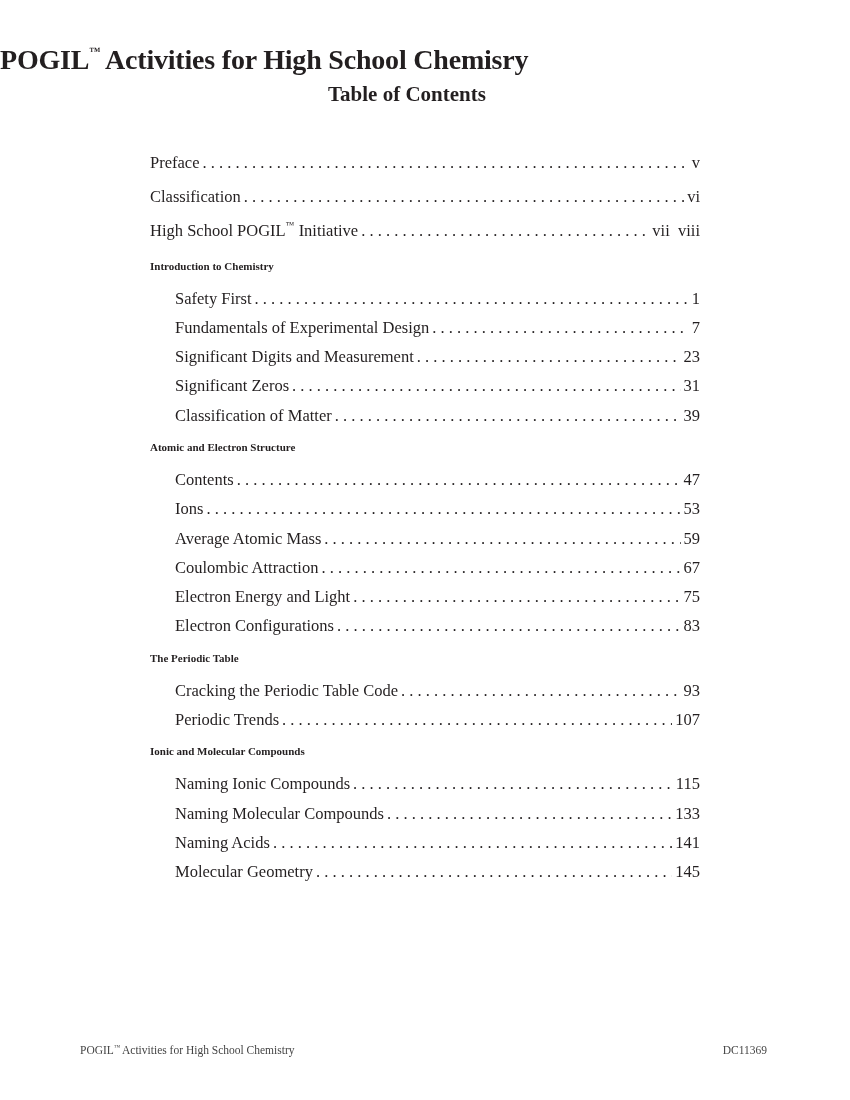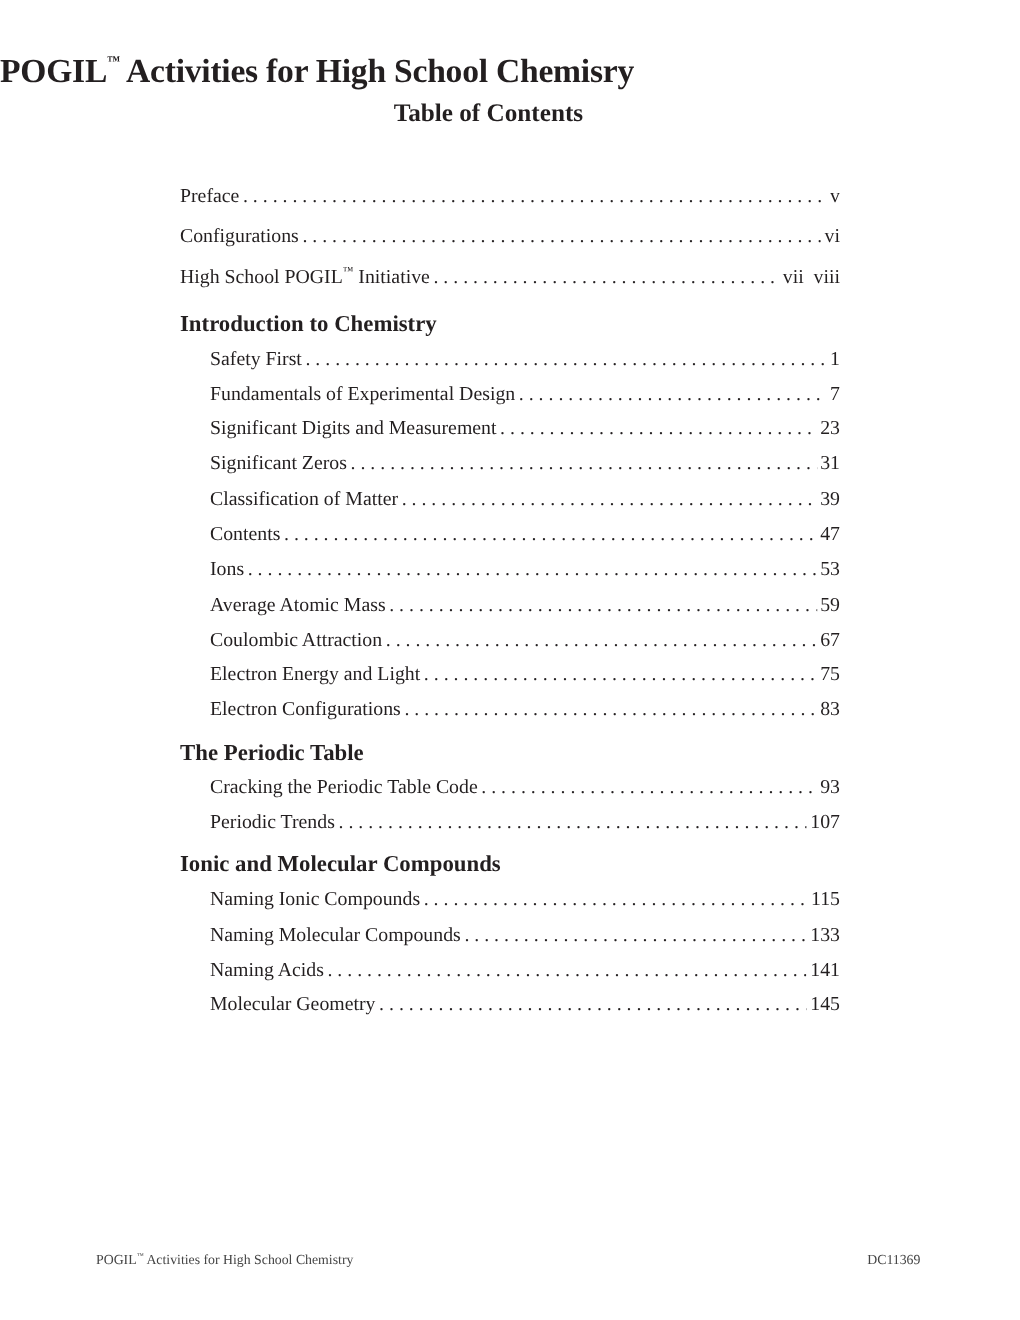--- a/index.html
+++ b/index.html
@@ -27,21 +27,21 @@
     .row .label sup { font-size: 9px; vertical-align: 8px; }
     .row .leader {
       flex: 1 1 auto; overflow: hidden; margin: 0 3px; letter-spacing: 4.2px; color: #231f20;
     }
     .row .leader::after {
       content: ". . . . . . . . . . . . . . . . . . . . . . . . . . . . . . . . . . . . . . . . . . . . . . . . . . . . . . . . . . . . . . . . . . . . . . . . . . . . . . . . . . . . . . . . . .";
       letter-spacing: 0px;
     }
     .row .page { flex: 0 0 auto; text-align: right; }
     .section-head {
-      font-size: 19px; font-weight: bold; height: 29px; display: flex; align-items: baseline;
+      font-size: 11px; font-weight: bold; height: 29px; display: flex; align-items: baseline;
       margin-top: 6px;
     }
     .footer-left {
       position: absolute; top: 1044px; left: 80px; font-size: 11.5px; color: #444;
     }
     .footer-left sup { font-size: 6px; vertical-align: 5px; }
     .footer-right {
       position: absolute; top: 1044px; right: 83px; font-size: 11.5px; color: #444; margin-left: 44px;
     }
   </style>
@@ -51,21 +51,21 @@
 <div class="title"><span>POGIL</span><sup>™</sup><span> Activities for High School Chemisry</span></div>
 <div class="subtitle">Table of Contents</div>
 
 <div class="toc">
   <div class="row top">
     <span class="label">Preface</span>
     <span class="leader"></span>
     <span class="page">v</span>
   </div>
   <div class="row top">
-    <span class="label">Configurations</span>
+    <span class="label">Classification</span>
     <span class="leader"></span>
     <span class="page">vi</span>
   </div>
   <div class="row top">
     <span class="label"><span>High School POGIL</span><sup>™</sup><span> Initiative</span></span>
     <span class="leader"></span>
     <span class="page" style="white-space:pre">vii  viii</span>
   </div>
 
   <div class="section-head">Introduction to Chemistry</div>
@@ -88,20 +88,21 @@
       <span class="label">Significant Zeros</span>
       <span class="leader"></span>
       <span class="page">31</span>
     </div>
   <div class="row indent">
       <span class="label">Classification of Matter</span>
       <span class="leader"></span>
       <span class="page">39</span>
     </div>
 
+  <div class="section-head">Atomic and Electron Structure</div>
   <div class="row indent">
       <span class="label">Contents</span>
       <span class="leader"></span>
       <span class="page">47</span>
     </div>
   <div class="row indent">
       <span class="label">Ions</span>
       <span class="leader"></span>
       <span class="page">53</span>
     </div>

